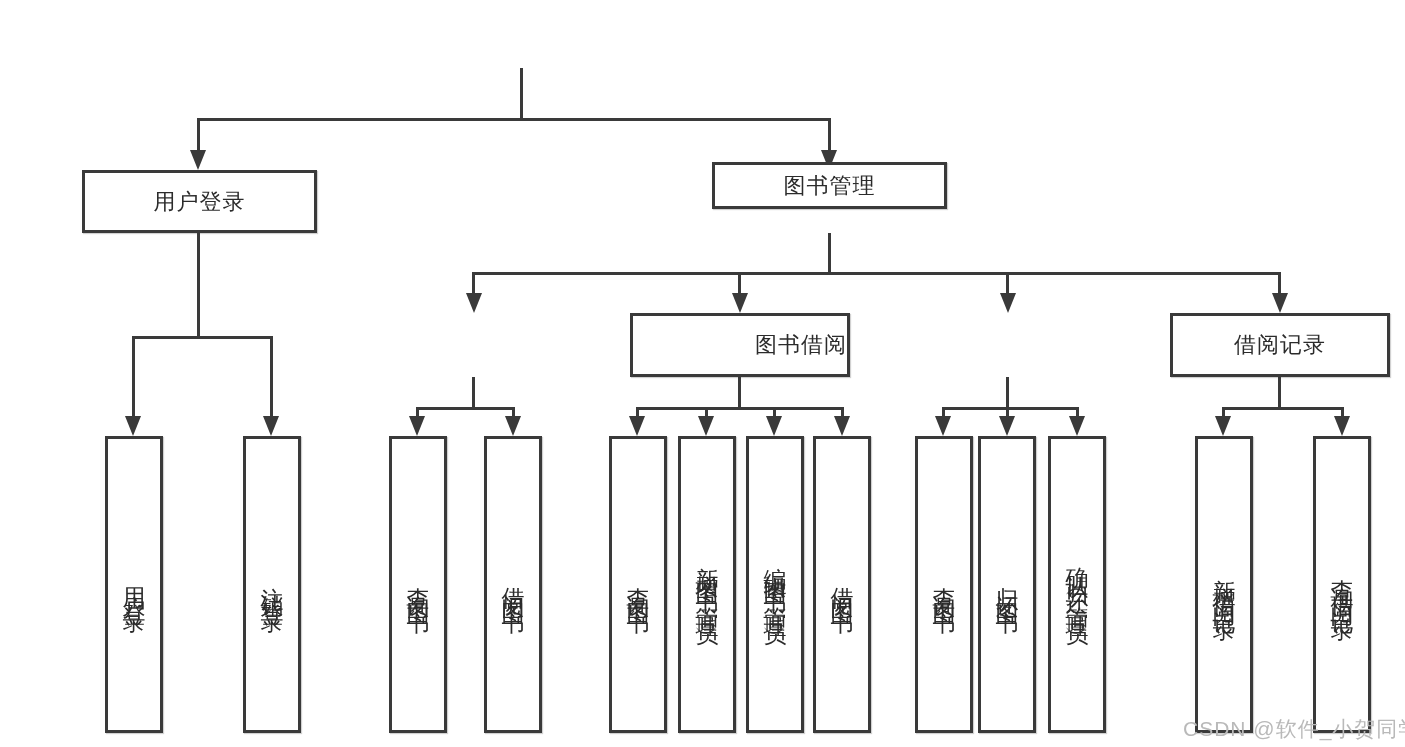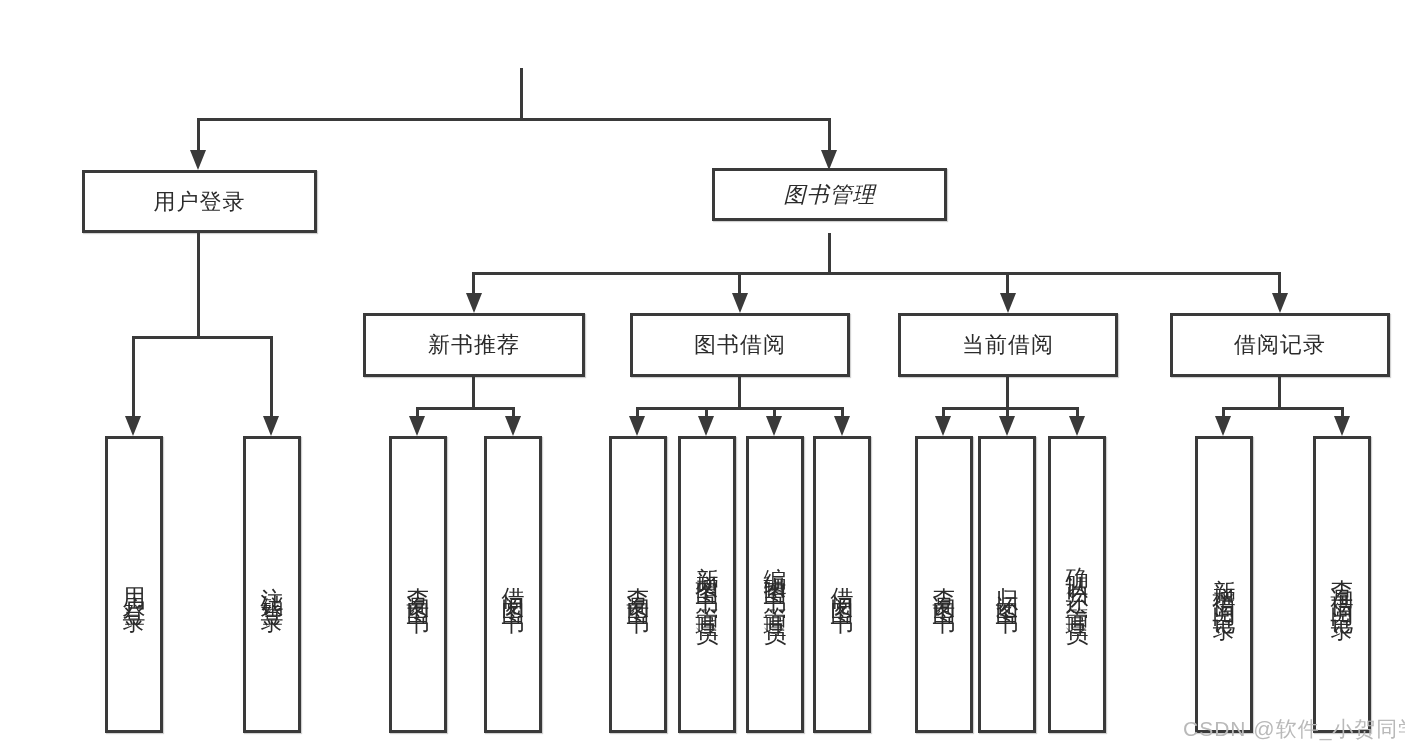--- a/index.html
+++ b/index.html
@@ -46,21 +46,21 @@
   <div class="v" style="left:520px;top:68px;height:50px;"></div>
   <div class="h" style="left:197px;top:118px;width:634px;"></div>
   <div class="v" style="left:197px;top:118px;height:34px;"></div>
   <div class="ar" style="left:190px;top:150px;"></div>
   <div class="v" style="left:828px;top:118px;height:34px;"></div>
   <div class="ar" style="left:821px;top:150px;"></div>
 
   <div class="node" style="left:82px;top:170px;width:235px;height:63px;">
     <span>用户登录</span>
   </div>
-  <div class="node" style="left:712px;top:168px;width:235px;height:53px;font-style:italic;">
+  <div class="node" style="left:712px;top:162px;width:235px;height:47px;">
     <span>图书管理</span>
   </div>
 
   <div class="v" style="left:197px;top:233px;height:103px;"></div>
   <div class="h" style="left:132px;top:336px;width:141px;"></div>
   <div class="v" style="left:132px;top:336px;height:82px;"></div>
   <div class="ar" style="left:125px;top:416px;"></div>
   <div class="v" style="left:270px;top:336px;height:82px;"></div>
   <div class="ar" style="left:263px;top:416px;"></div>
 
@@ -68,28 +68,22 @@
   <div class="h" style="left:472px;top:272px;width:809px;"></div>
   <div class="v" style="left:472px;top:272px;height:24px;"></div>
   <div class="ar" style="left:466px;top:293px;"></div>
   <div class="v" style="left:738px;top:272px;height:24px;"></div>
   <div class="ar" style="left:732px;top:293px;"></div>
   <div class="v" style="left:1006px;top:272px;height:24px;"></div>
   <div class="ar" style="left:1000px;top:293px;"></div>
   <div class="v" style="left:1278px;top:272px;height:24px;"></div>
   <div class="ar" style="left:1272px;top:293px;"></div>
 
-  <div class="node" style="left:363px;top:313px;width:222px;height:64px;">
-    <span>新书推荐</span>
-  </div>
-  <div class="node" style="left:630px;top:313px;width:220px;height:64px;">
+  <div class="node" style="left:630px;top:313px;width:220px;height:64px;justify-content:flex-end;">
     <span>图书借阅</span>
-  </div>
-  <div class="node" style="left:898px;top:313px;width:220px;height:64px;">
-    <span>当前借阅</span>
   </div>
   <div class="node" style="left:1170px;top:313px;width:220px;height:64px;">
     <span>借阅记录</span>
   </div>
 
   <div class="v" style="left:472px;top:377px;height:30px;"></div>
   <div class="h" style="left:416px;top:407px;width:99px;"></div>
   <div class="v" style="left:416px;top:407px;height:12px;"></div>
   <div class="ar" style="left:409px;top:416px;"></div>
   <div class="v" style="left:512px;top:407px;height:12px;"></div>

